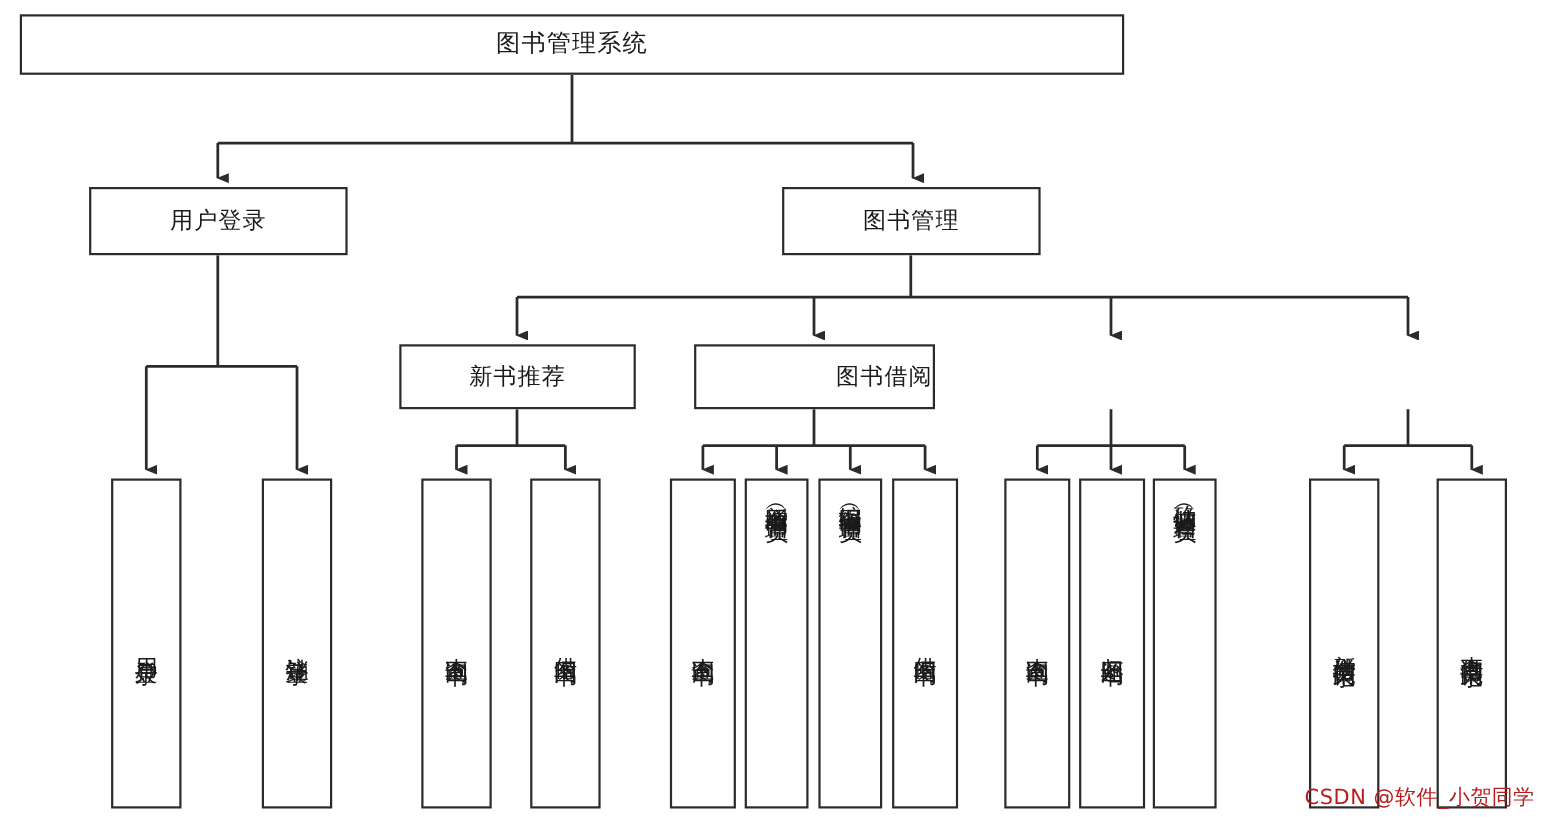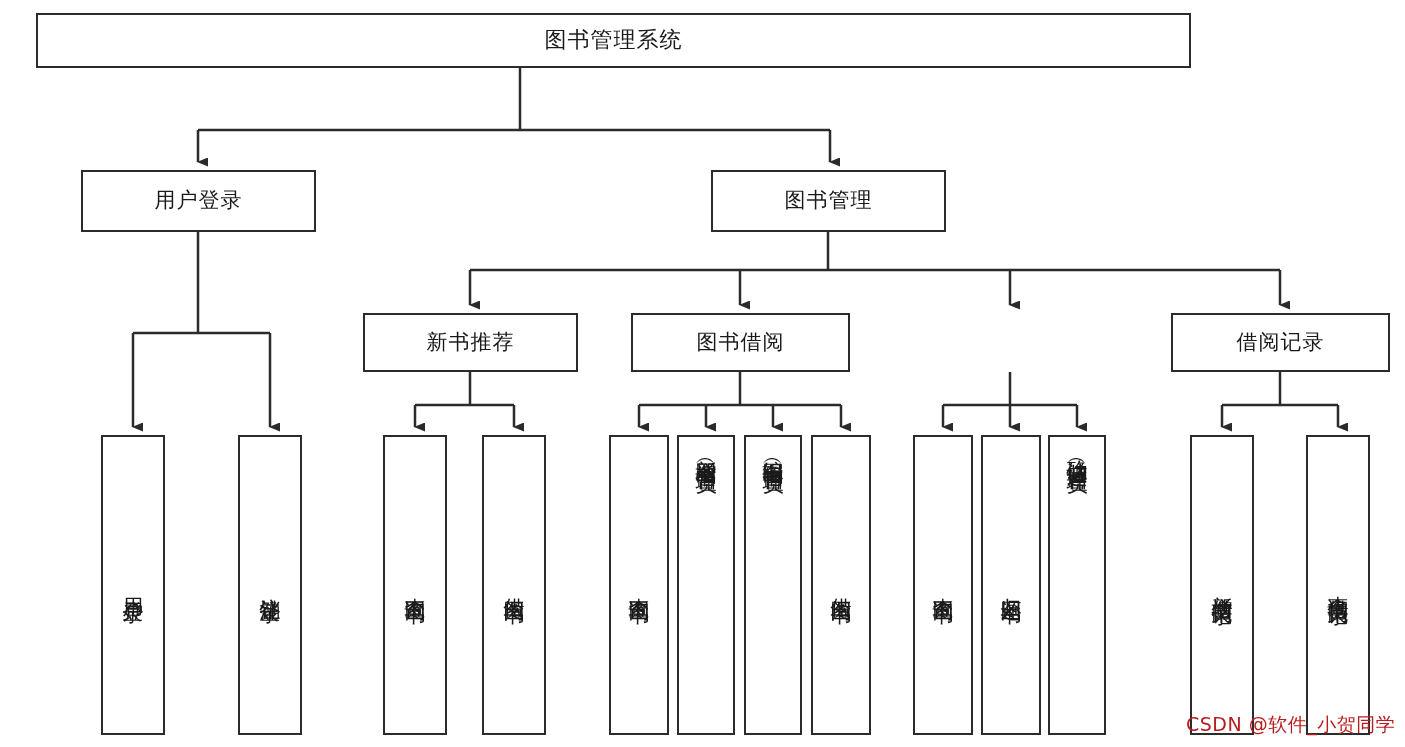--- a/index.html
+++ b/index.html
@@ -125,39 +125,36 @@
       <path d="M1010,405 L1010,427" marker-end="url(#arw)"></path>
       <path d="M1077,405 L1077,427" marker-end="url(#arw)"></path>
 
       <path d="M1280,372 L1280,405"></path>
       <path d="M1222,405 L1338,405"></path>
       <path d="M1222,405 L1222,427" marker-end="url(#arw)"></path>
       <path d="M1338,405 L1338,427" marker-end="url(#arw)"></path>
     </g>
   </svg>
 
-  <div class="node h root" style="left:36px; top:13px; width:1155px; height:55px;">
+  <div class="node h root" style="left:18px; top:13px; width:1004px; height:55px;">
     <span>图书管理系统</span>
   </div>
 
   <div class="node h" style="left:81px; top:170px; width:235px; height:62px;">
     <span>用户登录</span>
   </div>
   <div class="node h" style="left:363px; top:313px; width:215px; height:59px;">
     <span>新书推荐</span>
   </div>
 
   <div class="node h" style="left:711px; top:170px; width:235px; height:62px;">
     <span>图书管理</span>
   </div>
-  <div class="node h" style="left:631px; top:313px; width:219px; height:59px;">
+  <div class="node h" style="left:631px; top:313px; width:219px; height:59px;justify-content:flex-end;">
     <span>图书借阅</span>
-  </div>
-  <div class="node h" style="left:1171px; top:313px; width:219px; height:59px;">
-    <span>借阅记录</span>
   </div>
 
   <div class="node v mid" style="left:101px; top:435px; width:64px; height:300px;">
     <span class="vtext">用户登录</span>
   </div>
   <div class="node v mid" style="left:238px; top:435px; width:64px; height:300px;">
     <span class="vtext">注销登录</span>
   </div>
 
   <div class="node v mid" style="left:383px; top:435px; width:64px; height:300px;">

